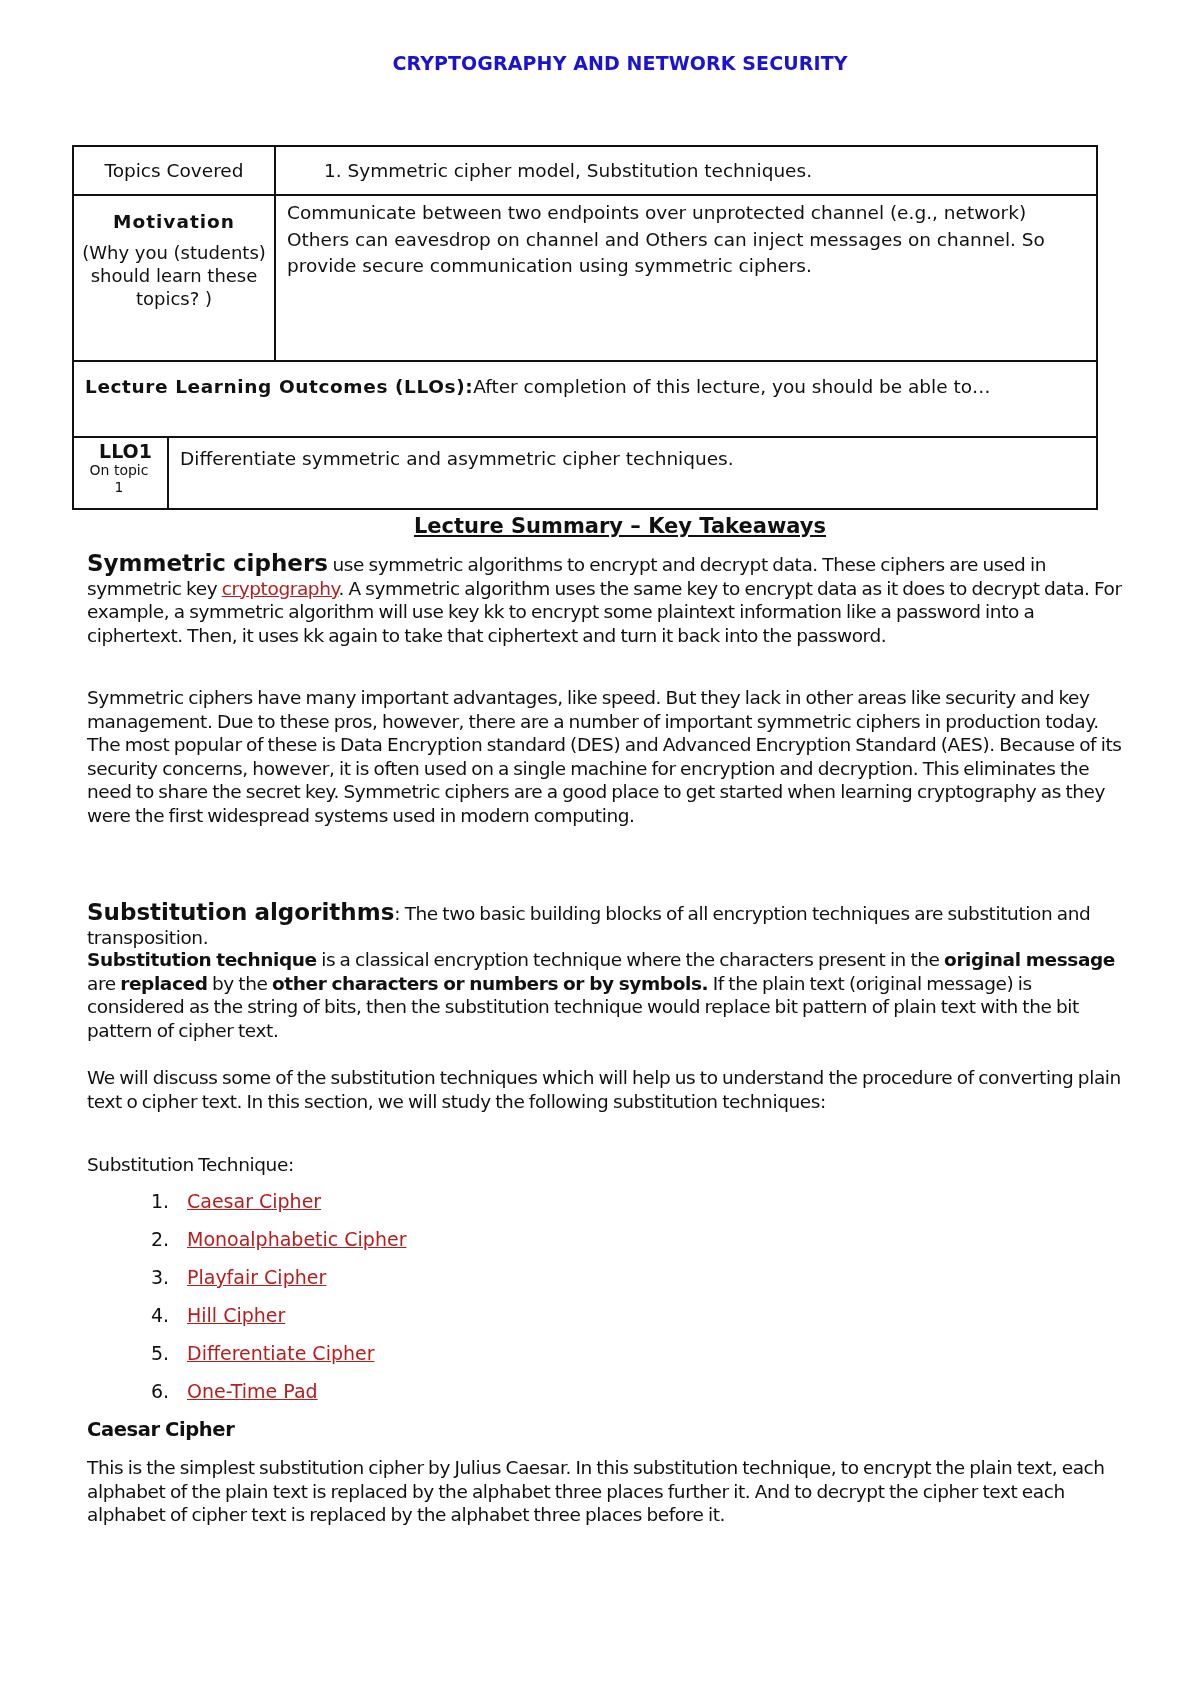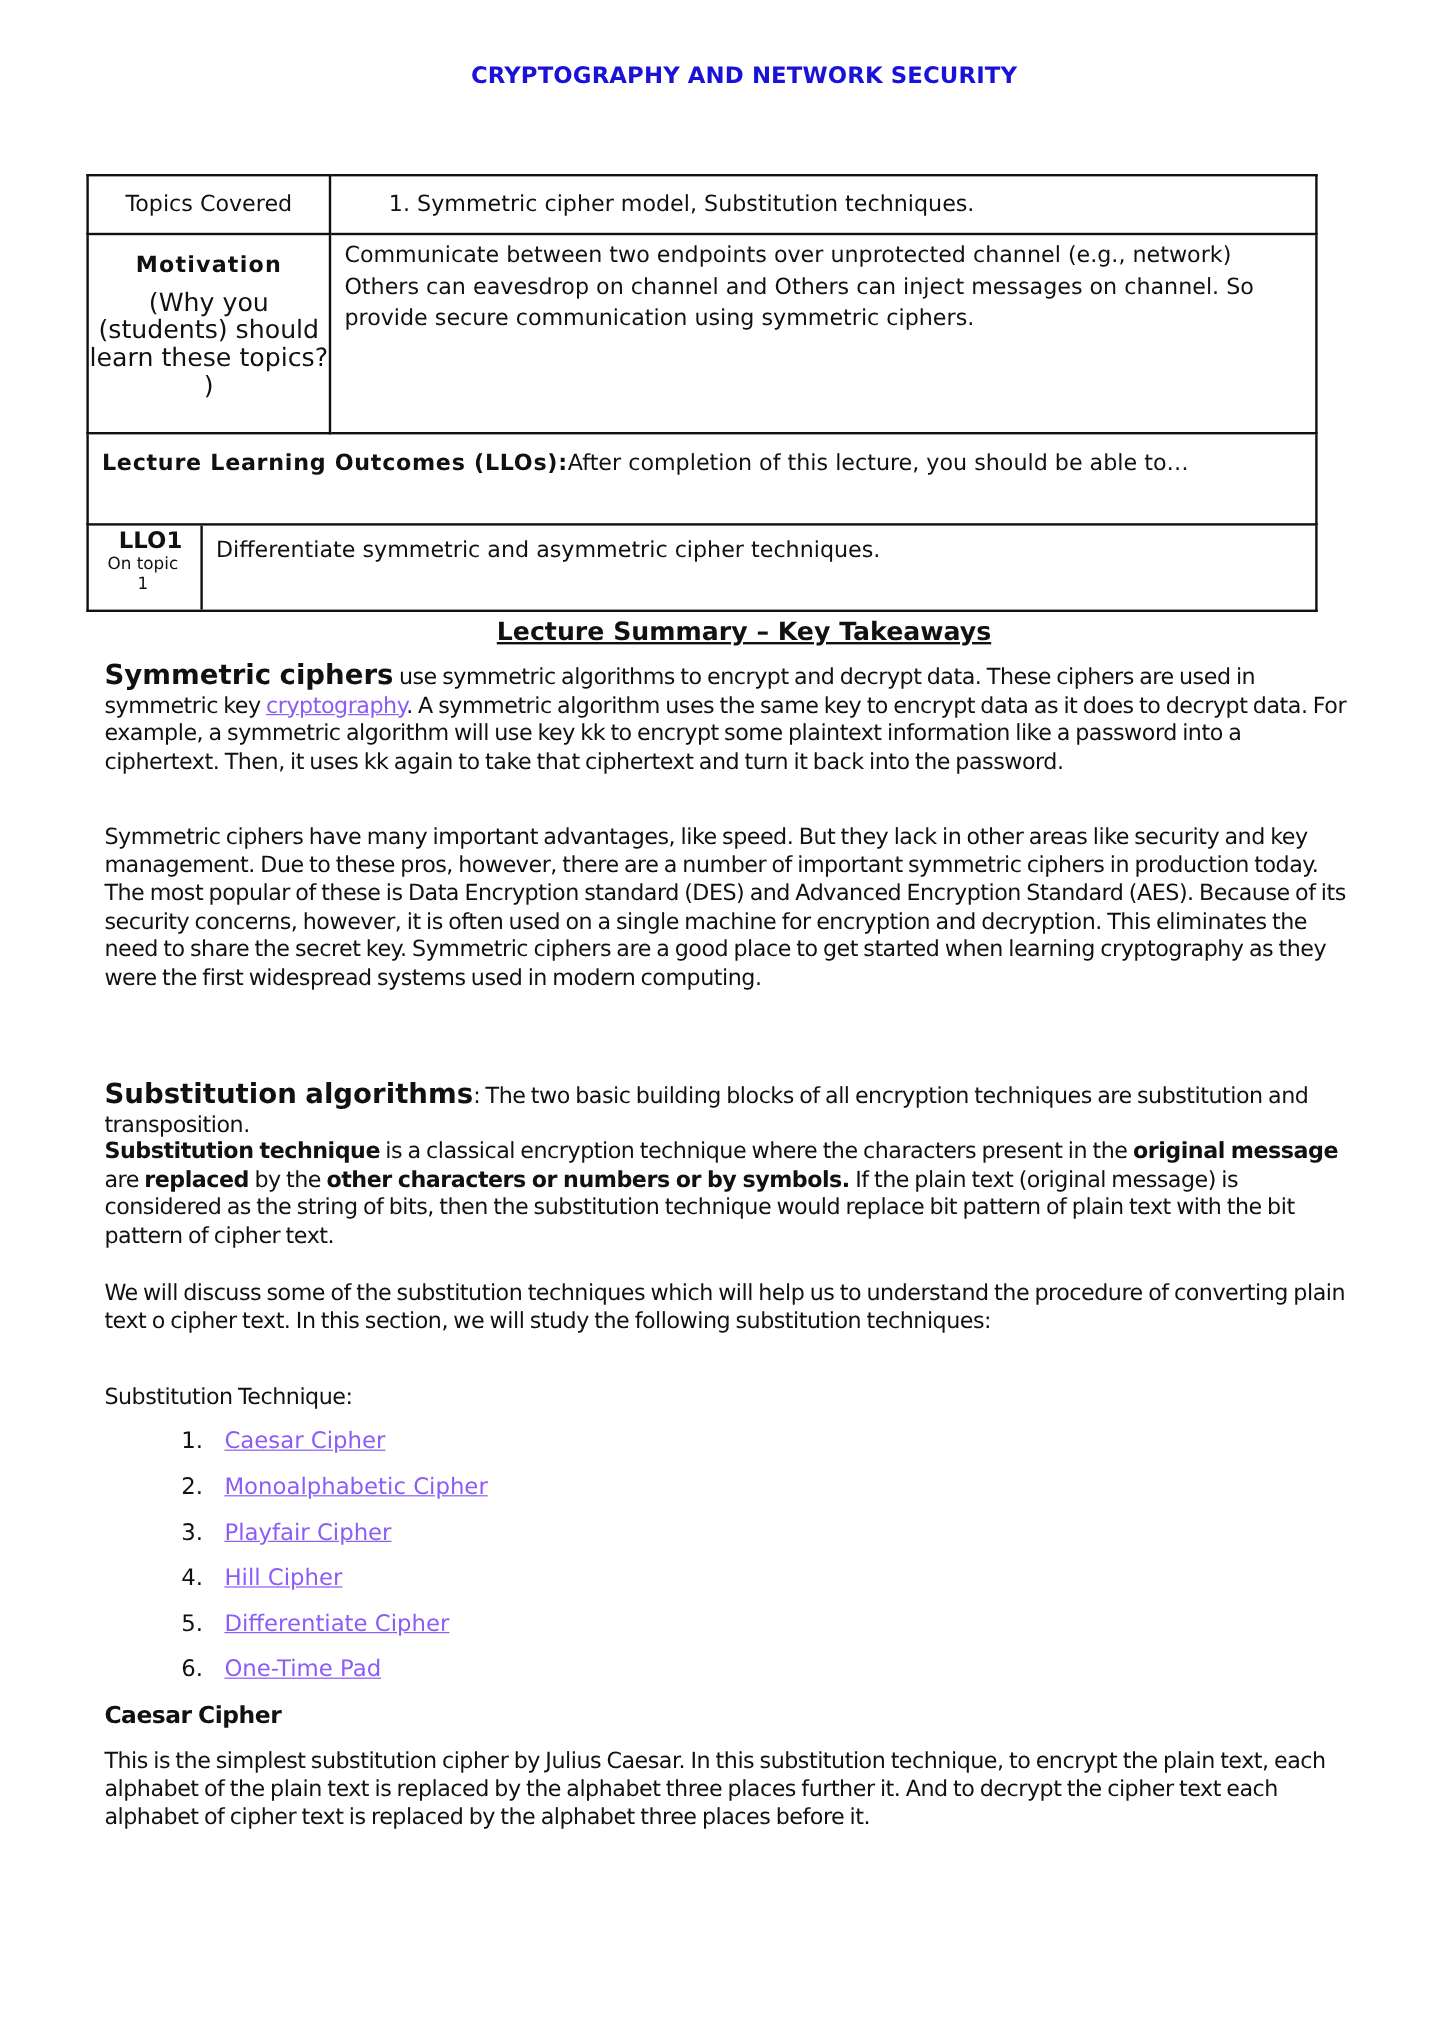--- a/index.html
+++ b/index.html
@@ -9,36 +9,36 @@
   .title { position: absolute; top: 52px; left: 0; width: 1240px; text-align: center;
            color: #1a12d6; font-weight: bold; font-size: 19px; letter-spacing: 0.1px;
            font-family: "DejaVu Sans", sans-serif; }
   table.info { position: absolute; left: 72px; top: 145px; width: 1026px;
                border-collapse: collapse; font-size: 18.5px; }
   table.info td { border: 2px solid #111; vertical-align: top; padding: 0; }
   .c-topics-label { width: 200px; height: 47px; text-align: center; vertical-align: middle !important; border-radius: 19px; }
   .c-topics-val { vertical-align: middle !important; padding-left: 48px !important; }
   .c-mot-label { text-align: center; height: 154px; padding-top: 10px !important; line-height: 23px; }
   .mot-head { font-weight: bold; letter-spacing: 1px; margin-top: 4px; margin-bottom: 8px; }
-  .mot-sub { font-size: 21px; line-height: 23px; }
+  .mot-sub { font-size: 18px; line-height: 23px; }
   .c-mot-val { padding: 4px 10px 0 11px !important; line-height: 26.5px; }
   .c-llo-head { padding: 11px 11px 0 11px !important; height: 63px; line-height: 27px; border-radius: 23px; }
   .llo-bold { font-weight: bold; letter-spacing: 0.6px; }
   .llo-row td { height: 60px; }
   .c-llo1-label { width: 83px; padding: 2px 0 0 10px !important; line-height: 17px; text-align: center; }
   .llo1-main { font-weight: bold; font-size: 19px; line-height: 22px; }
   .llo1-sub { font-size: 14px; line-height: 17px; }
   .c-llo1-val { padding: 10px 0 0 11px !important; margin-top: 36px; }
   .summary-head { position: absolute; top: 514px; left: 0; width: 1240px; text-align: center;
                   font-weight: bold; font-size: 21px; text-decoration: underline; }
   .body-text { position: absolute; left: 87px; width: 1040px; font-size: 18.5px; line-height: 23.5px;
                letter-spacing: -0.4px; word-spacing: -1px; }
   .big-bold { font-weight: bold; font-size: 23px; letter-spacing: 0; }
   .bold { font-weight: bold; }
-  a.link { color: #8b5cf6; text-decoration: underline; }
+  a.link { color: #b91c1c; text-decoration: underline; }
   p { margin: 0; }
   .list { position: absolute; left: 151px; font-size: 19px; }
   .list-item { height: 38px; display: flex; }
   .num { width 30px; display: inline-block; width: 36px; }
 </style>
 </head>
 <body>
 
 <div class="page">
 

